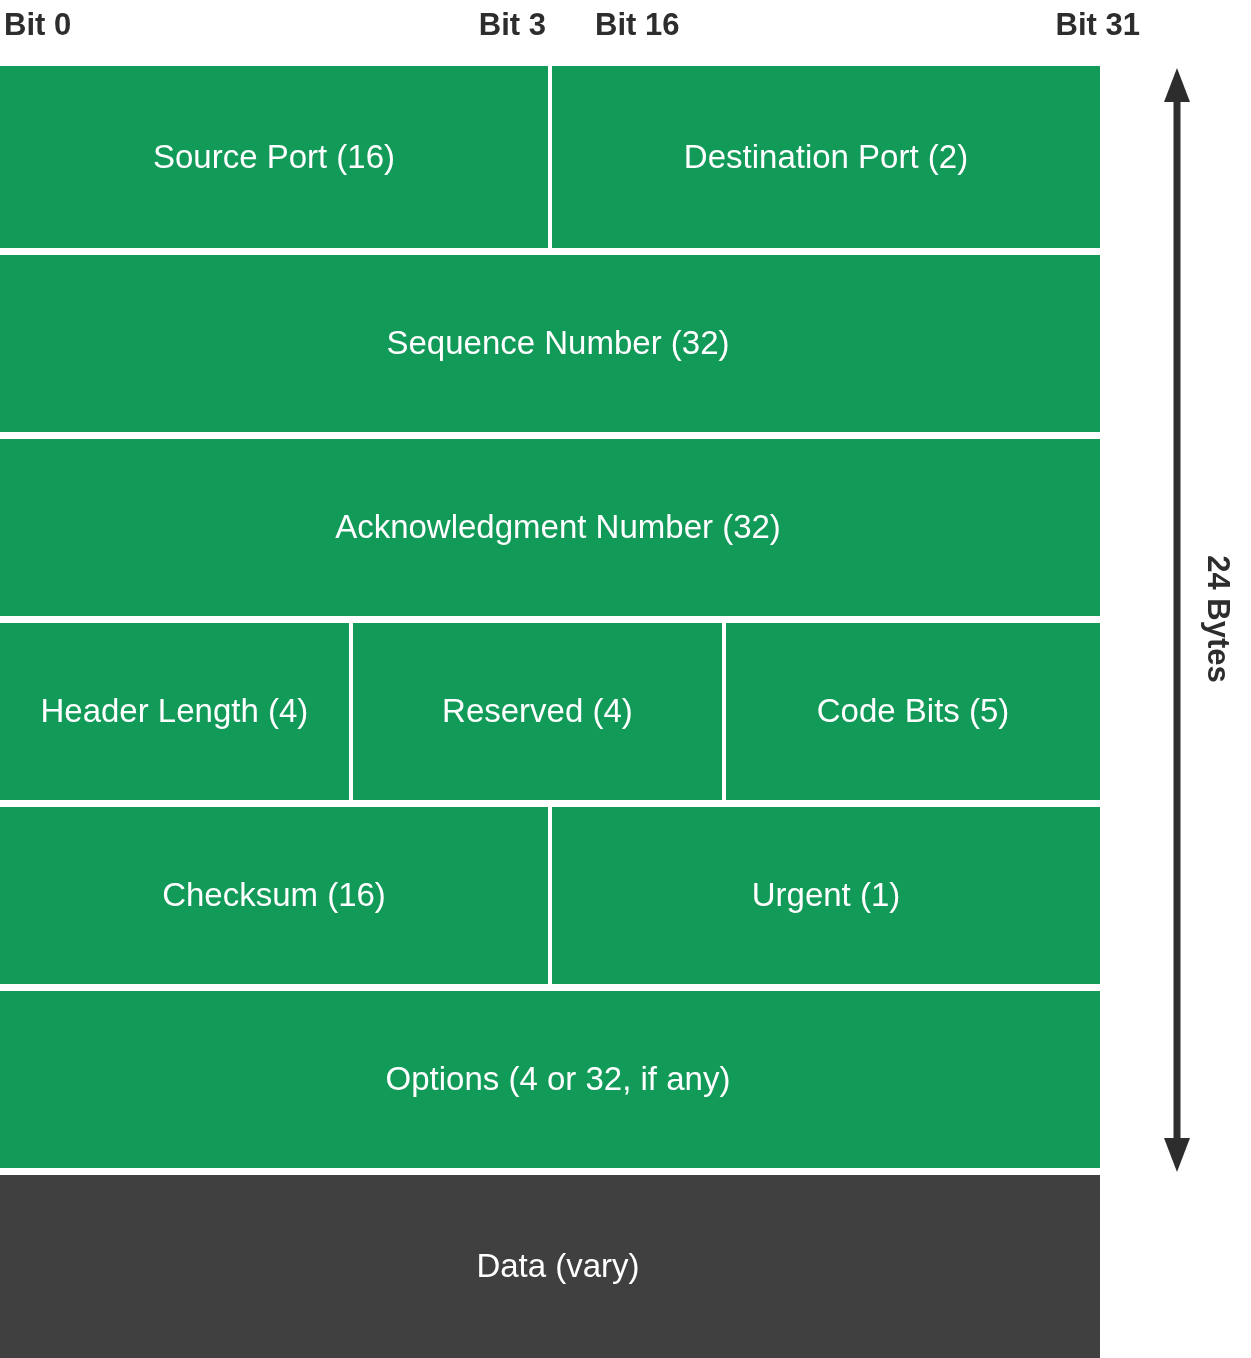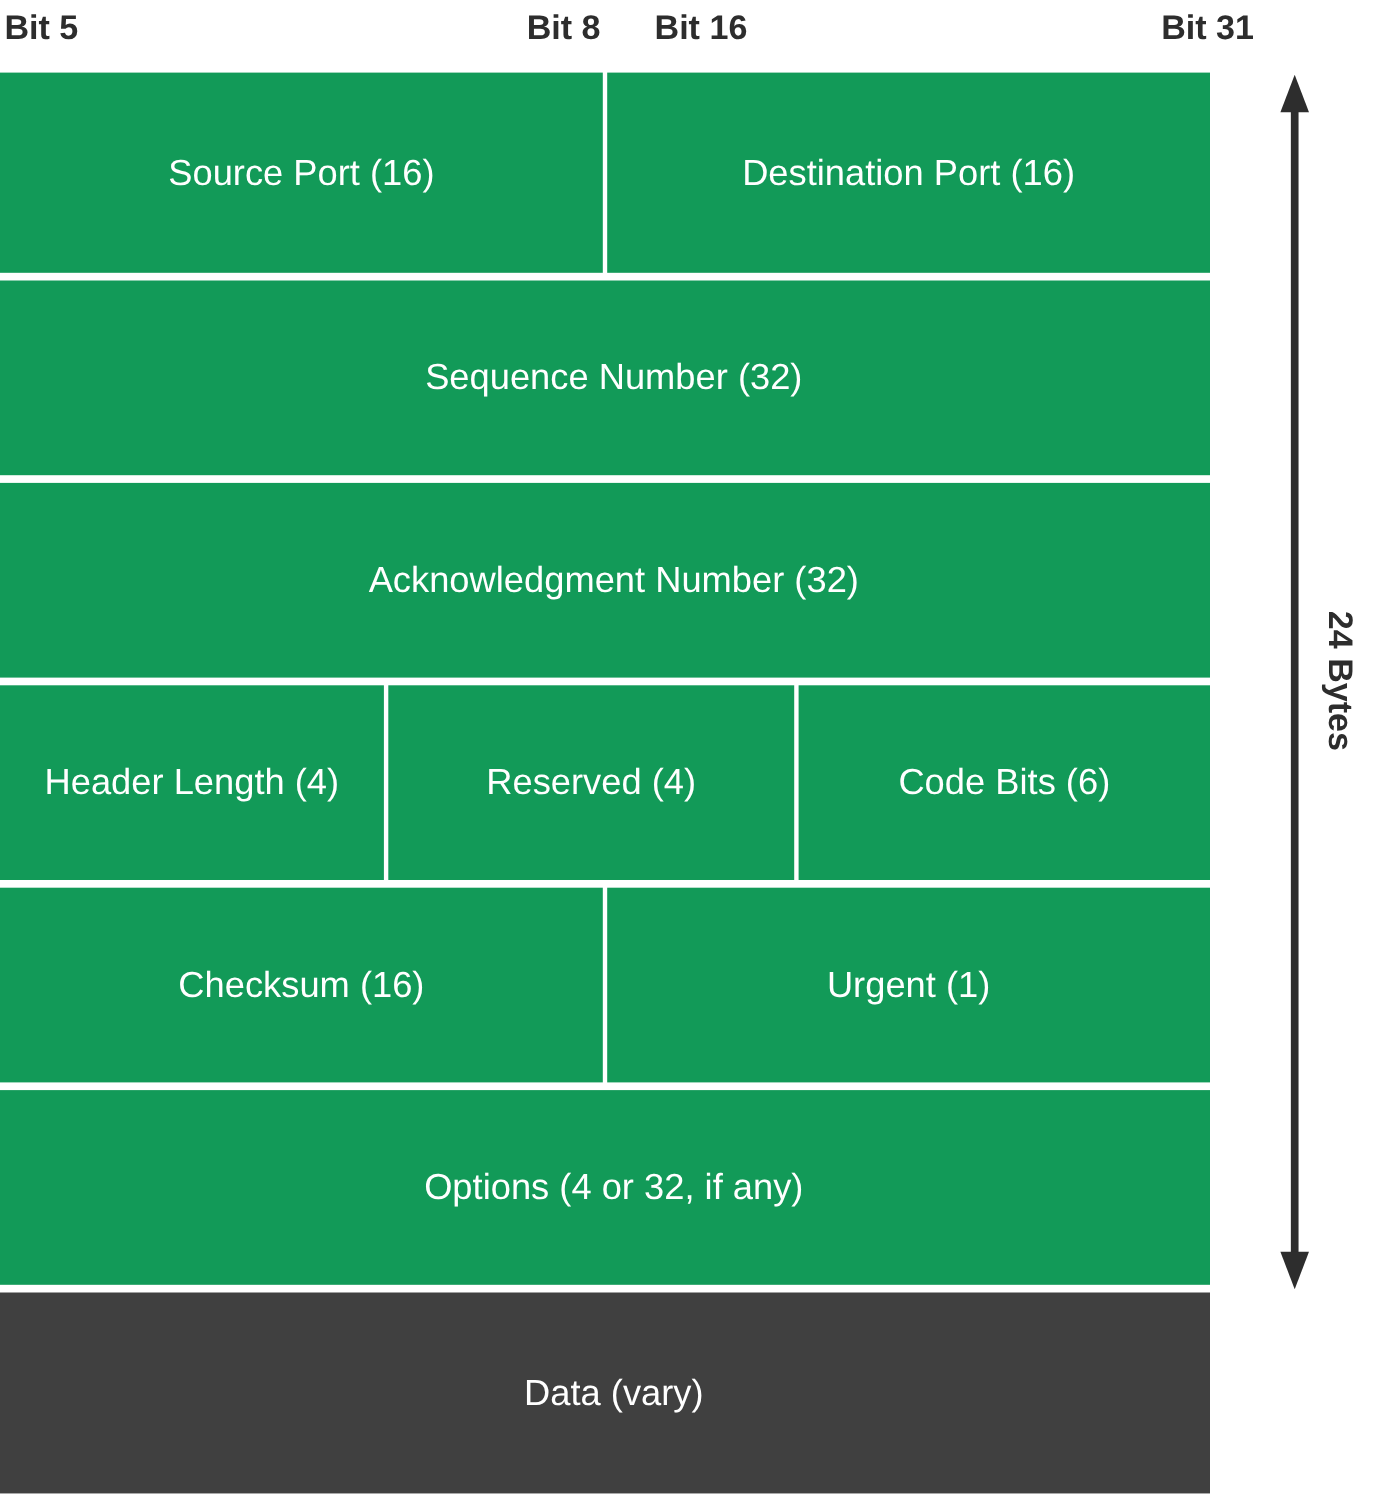--- a/index.html
+++ b/index.html
@@ -95,48 +95,48 @@
     white-space: nowrap;
   }
 </style>
 </head>
 <body>
 
 <div class="figure">
 
   <div class="bit-scale">
     <div class="half left">
-      <span class="bit-label">Bit 5</span>
-      <span class="bit-label">Bit 8</span>
+      <span class="bit-label">Bit 0</span>
+      <span class="bit-label">Bit 3</span>
     </div>
     <div class="half right">
       <span class="bit-label">Bit 16</span>
       <span class="bit-label">Bit 31</span>
     </div>
   </div>
 
   <div class="header-table">
 
     <div class="row first">
       <div class="cell w-half">Source Port (16)</div>
-      <div class="cell w-half">Destination Port (16)</div>
+      <div class="cell w-half">Destination Port (2)</div>
     </div>
 
     <div class="row">
       <div class="cell w-full">Sequence Number (32)</div>
     </div>
 
     <div class="row">
       <div class="cell w-full">Acknowledgment Number (32)</div>
     </div>
 
     <div class="row">
       <div class="cell w-hl">Header Length (4)</div>
       <div class="cell w-res">Reserved (4)</div>
-      <div class="cell w-code">Code Bits (6)</div>
+      <div class="cell w-code">Code Bits (5)</div>
     </div>
 
     <div class="row">
       <div class="cell w-half">Checksum (16)</div>
       <div class="cell w-half">Urgent (1)</div>
     </div>
 
     <div class="row">
       <div class="cell w-full">Options (4 or 32, if any)</div>
     </div>

